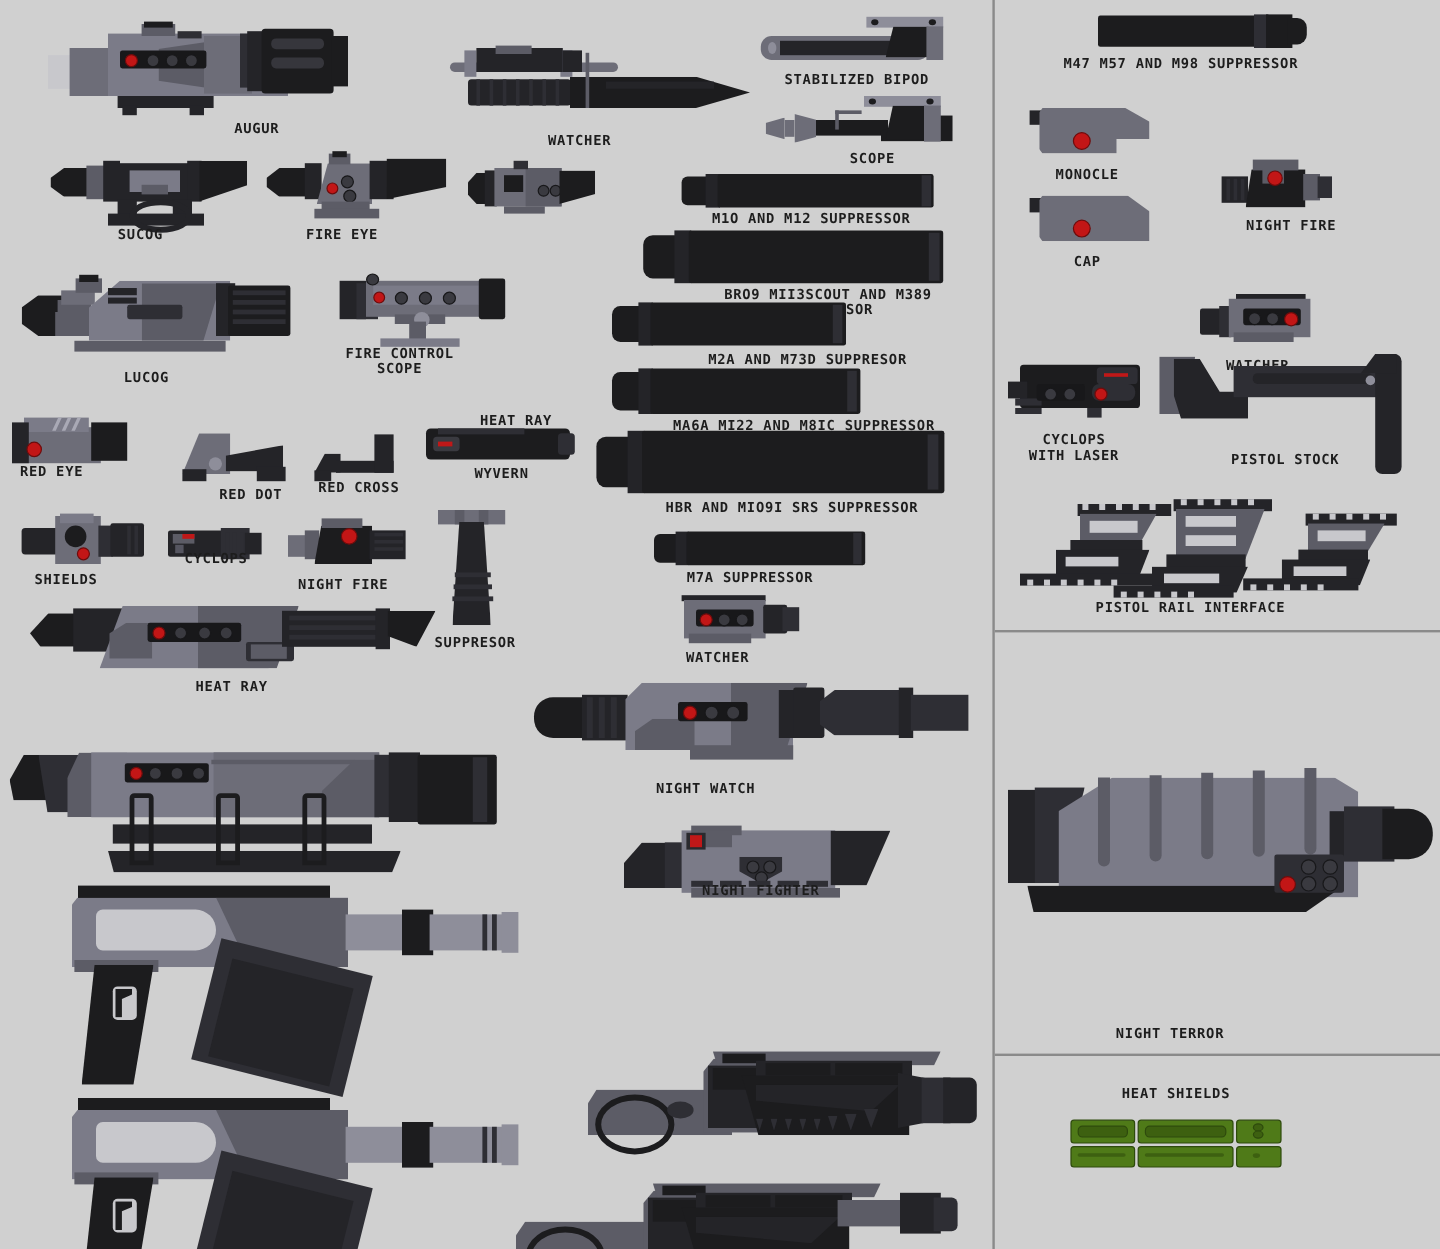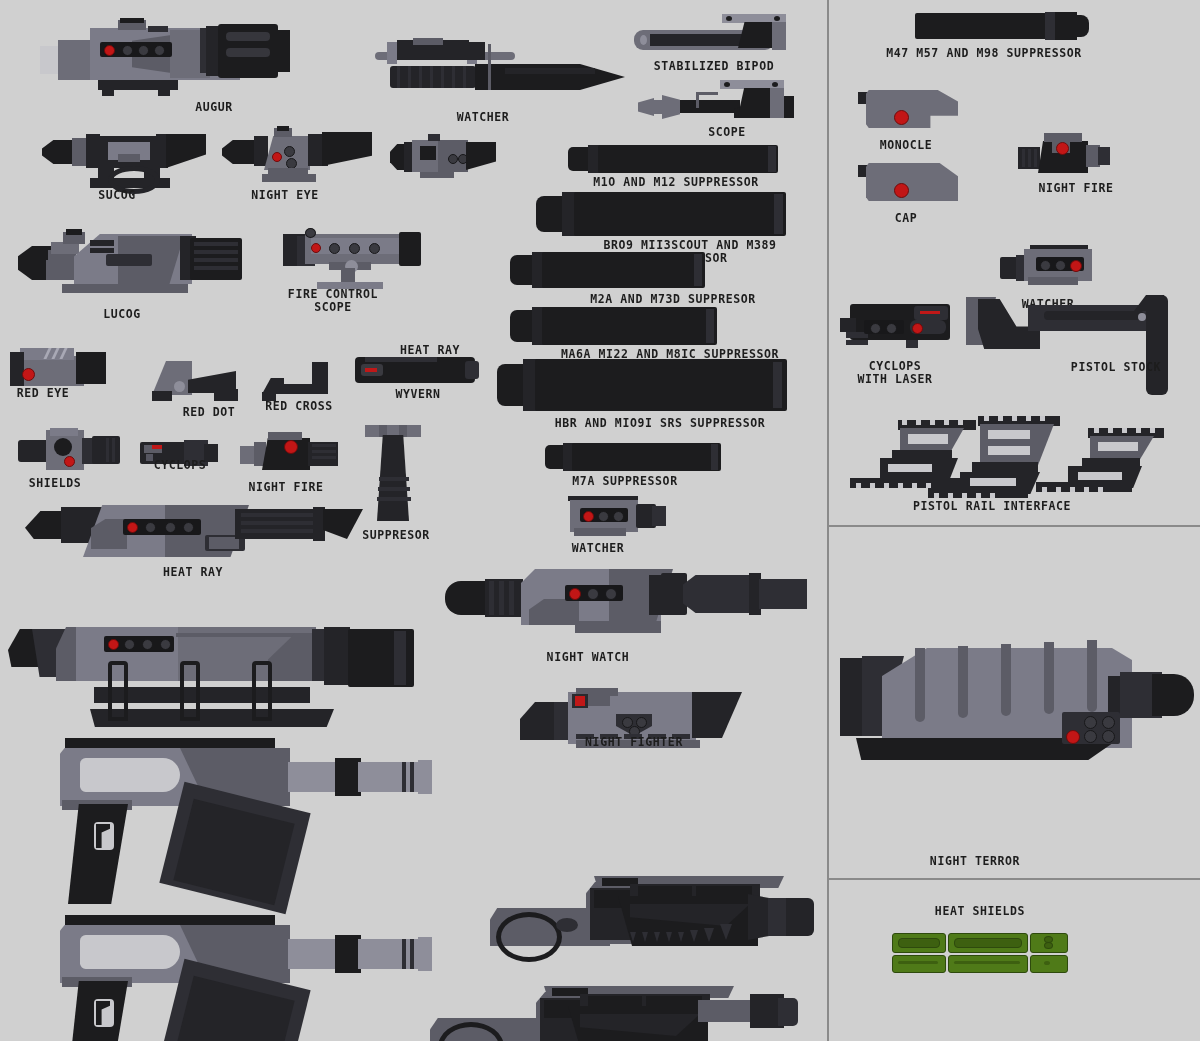--- a/index.html
+++ b/index.html
@@ -155,21 +155,21 @@
     <div class="r gray3" style="left:52px;top:0;width:18px;height:9px;"></div>
     <div class="r dark" style="left:55px;top:-2px;width:12px;height:5px;"></div>
     <div class="r dark2" style="left:86px;top:6px;width:20px;height:32px;"></div>
     <div class="r dark" style="left:100px;top:4px;width:50px;height:34px;clip-path:polygon(0 0,100% 0,100% 70%,0 100%);"></div>
     <div class="r redled" style="left:50px;top:24px;width:8px;height:8px;"></div>
     <div class="r knob" style="left:62px;top:18px;width:9px;height:9px;"></div>
     <div class="r knob" style="left:64px;top:30px;width:9px;height:9px;"></div>
     <div class="r gray3" style="left:46px;top:40px;width:40px;height:8px;"></div>
     <div class="r gray3" style="left:40px;top:46px;width:54px;height:8px;"></div>
   </div>
-  <div class="cap" style="left:285px;top:189px;">NIGHT EYE</div>
+  <div class="cap" style="left:285px;top:189px;">FIRE EYE</div>
 
   <div class="item" style="left:390px;top:134px;width:110px;height:50px;">
     <div class="r dark" style="left:0;top:10px;width:18px;height:26px;clip-path:polygon(40% 0,100% 0,100% 100%,40% 100%,0 70%,0 30%);"></div>
     <div class="r dark2" style="left:14px;top:8px;width:10px;height:30px;"></div>
     <div class="r gray" style="left:22px;top:6px;width:56px;height:32px;"></div>
     <div class="r gray3" style="left:48px;top:6px;width:30px;height:32px;"></div>
     <div class="r dark3" style="left:38px;top:0;width:12px;height:7px;"></div>
     <div class="r dark" style="left:30px;top:12px;width:16px;height:14px;"></div>
     <div class="r knob" style="left:58px;top:20px;width:8px;height:8px;"></div>
     <div class="r knob" style="left:68px;top:20px;width:8px;height:8px;"></div>
@@ -611,21 +611,21 @@
 
   <div class="item" style="left:966px;top:295px;width:200px;height:105px;">
     <div class="r gray3" style="left:0;top:2px;width:30px;height:48px;clip-path:polygon(0 0,100% 0,70% 100%,0 100%);"></div>
     <div class="r dark2" style="left:12px;top:4px;width:62px;height:50px;clip-path:polygon(0 0,35% 0,62% 55%,100% 55%,100% 100%,10% 100%,0 60%);"></div>
     <div class="r dark3" style="left:62px;top:10px;width:132px;height:26px;"></div>
     <div class="r dark2" style="left:78px;top:16px;width:100px;height:9px;border-radius:4px;"></div>
     <div class="r lgray" style="left:172px;top:18px;width:8px;height:8px;border-radius:50%;"></div>
     <div class="r dark2" style="left:180px;top:0;width:22px;height:100px;border-radius:6px;"></div>
     <div class="r dark2" style="left:168px;top:0;width:30px;height:16px;clip-path:polygon(40% 0,100% 0,100% 100%,0 100%);"></div>
   </div>
-  <div class="cap" style="left:1071px;top:361px;margin-left:45px;">PISTOL STOCK</div>
+  <div class="cap" style="left:1071px;top:377px;">PISTOL STOCK</div>
 
   <div class="item" style="left:840px;top:420px;width:330px;height:78px;">
 
     <div class="r dark2" style="left:58px;top:0;width:78px;height:10px;"></div>
     <div class="r vlgray" style="left:62px;top:0;width:5px;height:5px;"></div>
     <div class="r vlgray" style="left:76px;top:0;width:5px;height:5px;"></div>
     <div class="r vlgray" style="left:90px;top:0;width:5px;height:5px;"></div>
     <div class="r vlgray" style="left:104px;top:0;width:5px;height:5px;"></div>
     <div class="r vlgray" style="left:118px;top:0;width:5px;height:5px;"></div>
     <div class="r gray3" style="left:60px;top:8px;width:64px;height:34px;clip-path:polygon(0 0,100% 0,70% 100%,0 100%);"></div>

